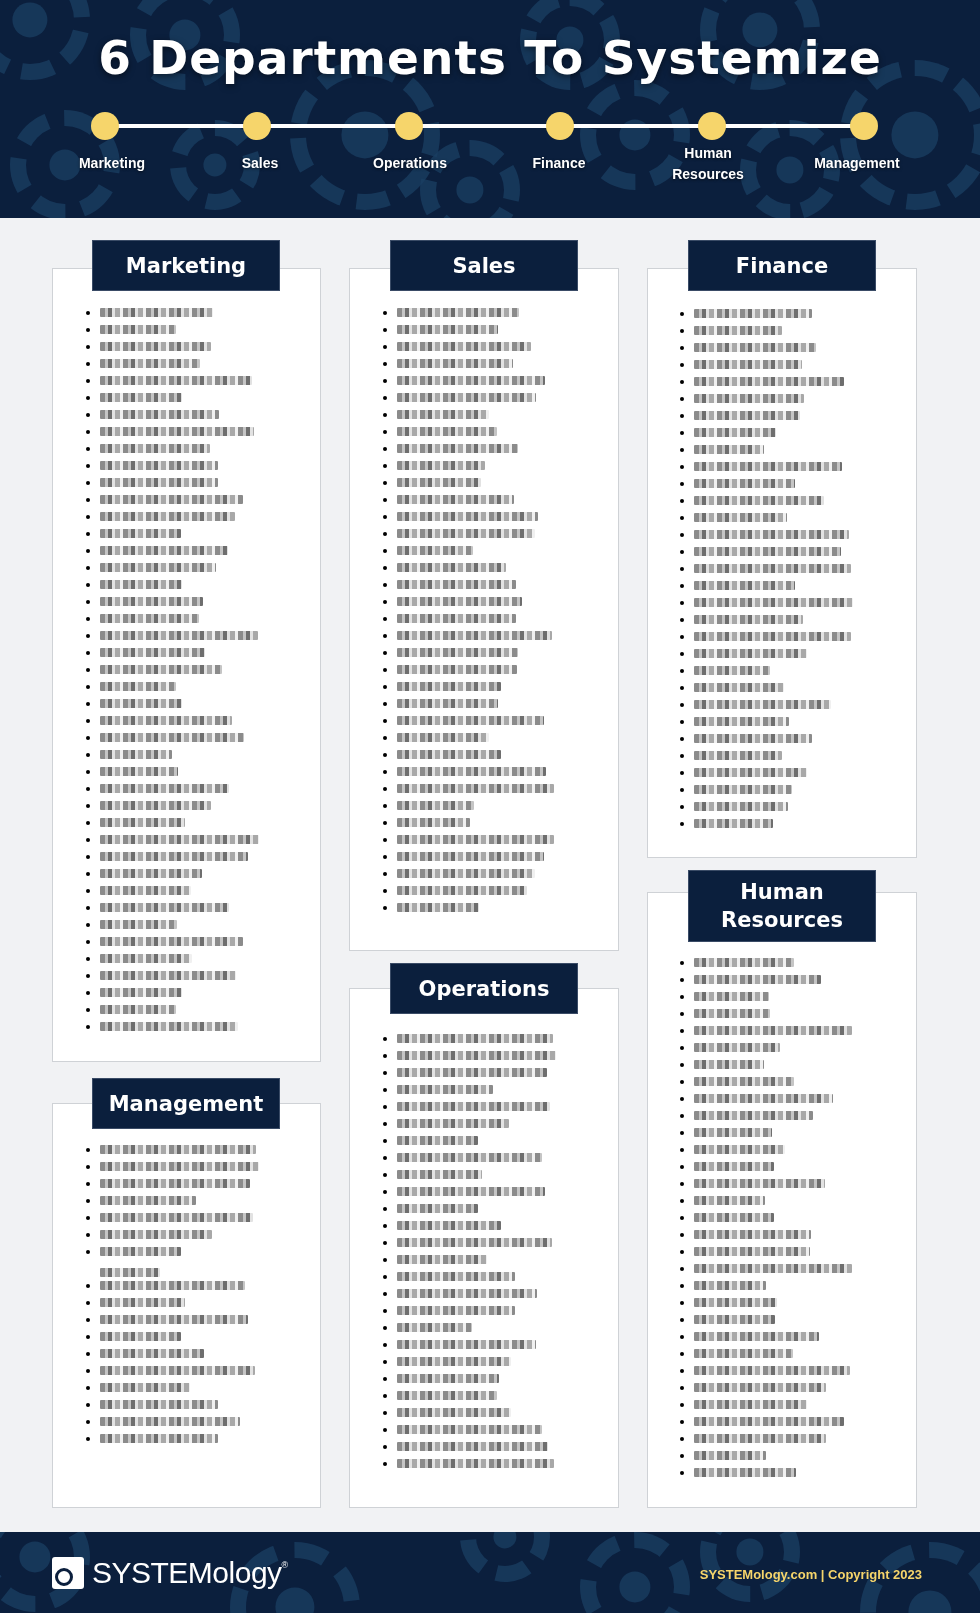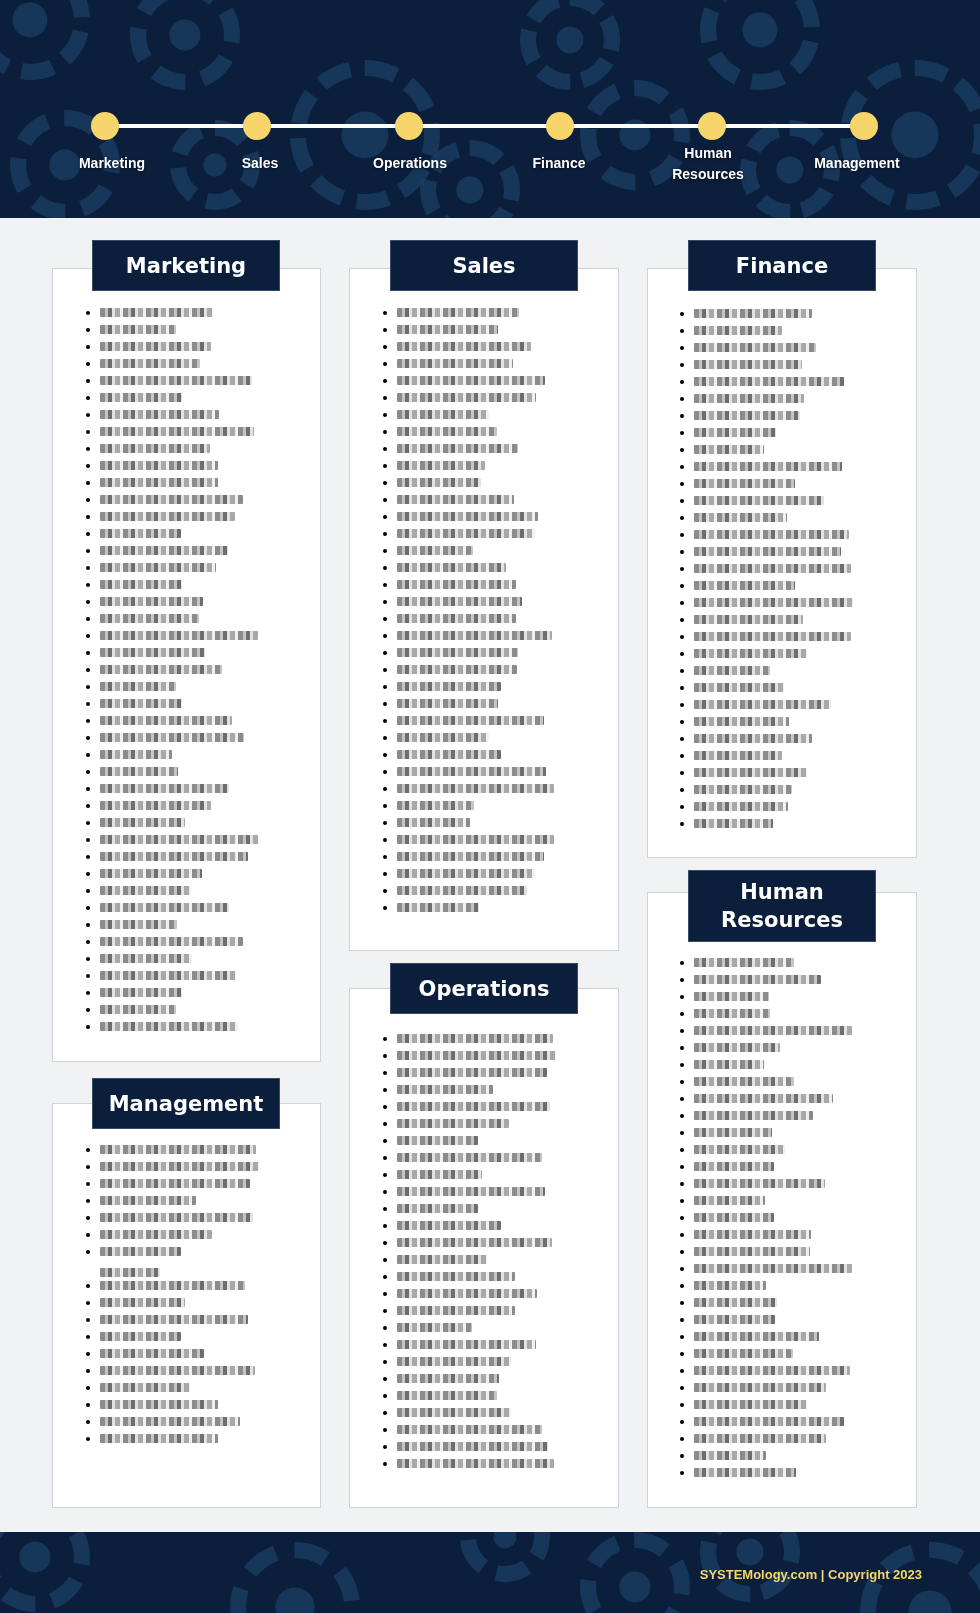--- a/index.html
+++ b/index.html
@@ -93,20 +93,21 @@
   <div class="gear" style="left:130px;top:-20px;width:110px;height:110px;"></div>
   <div class="gear" style="left:170px;top:120px;width:90px;height:90px;"></div>
   <div class="gear" style="left:290px;top:60px;width:150px;height:150px;"></div>
   <div class="gear" style="left:420px;top:140px;width:100px;height:100px;"></div>
   <div class="gear" style="left:520px;top:-10px;width:100px;height:100px;"></div>
   <div class="gear" style="left:580px;top:80px;width:110px;height:110px;"></div>
   <div class="gear" style="left:700px;top:-30px;width:120px;height:120px;"></div>
   <div class="gear" style="left:740px;top:120px;width:100px;height:100px;"></div>
   <div class="gear" style="left:840px;top:60px;width:150px;height:150px;"></div>
 
+  <div class="title">6 Departments To Systemize</div>
 
   <div class="timeline-line"></div>
 
   <div class="tl-dot" style="left:105px;"></div>
   <div class="tl-dot" style="left:257px;"></div>
   <div class="tl-dot" style="left:409px;"></div>
   <div class="tl-dot" style="left:560px;"></div>
   <div class="tl-dot" style="left:712px;"></div>
   <div class="tl-dot" style="left:864px;"></div>
 
@@ -701,14 +702,19 @@
     </li>
   </ul>
 
 <div class="footer">
   <div class="gear" style="left:-20px;top:-30px;width:110px;height:110px;"></div>
   <div class="gear" style="left:230px;top:10px;width:130px;height:130px;"></div>
   <div class="gear" style="left:460px;top:-40px;width:90px;height:90px;"></div>
   <div class="gear" style="left:580px;top:0px;width:110px;height:110px;"></div>
   <div class="gear" style="left:700px;top:-30px;width:100px;height:100px;"></div>
   <div class="gear" style="left:860px;top:10px;width:140px;height:140px;"></div>
+  <div class="logo">
+    <span class="logo-mark"></span>
+    <span class="logo-text">SYSTEMology</span>
+    <span class="logo-reg">®</span>
+  </div>
   <div class="copyright">SYSTEMology.com | Copyright 2023</div>
 </div>
 
 </body></html>

